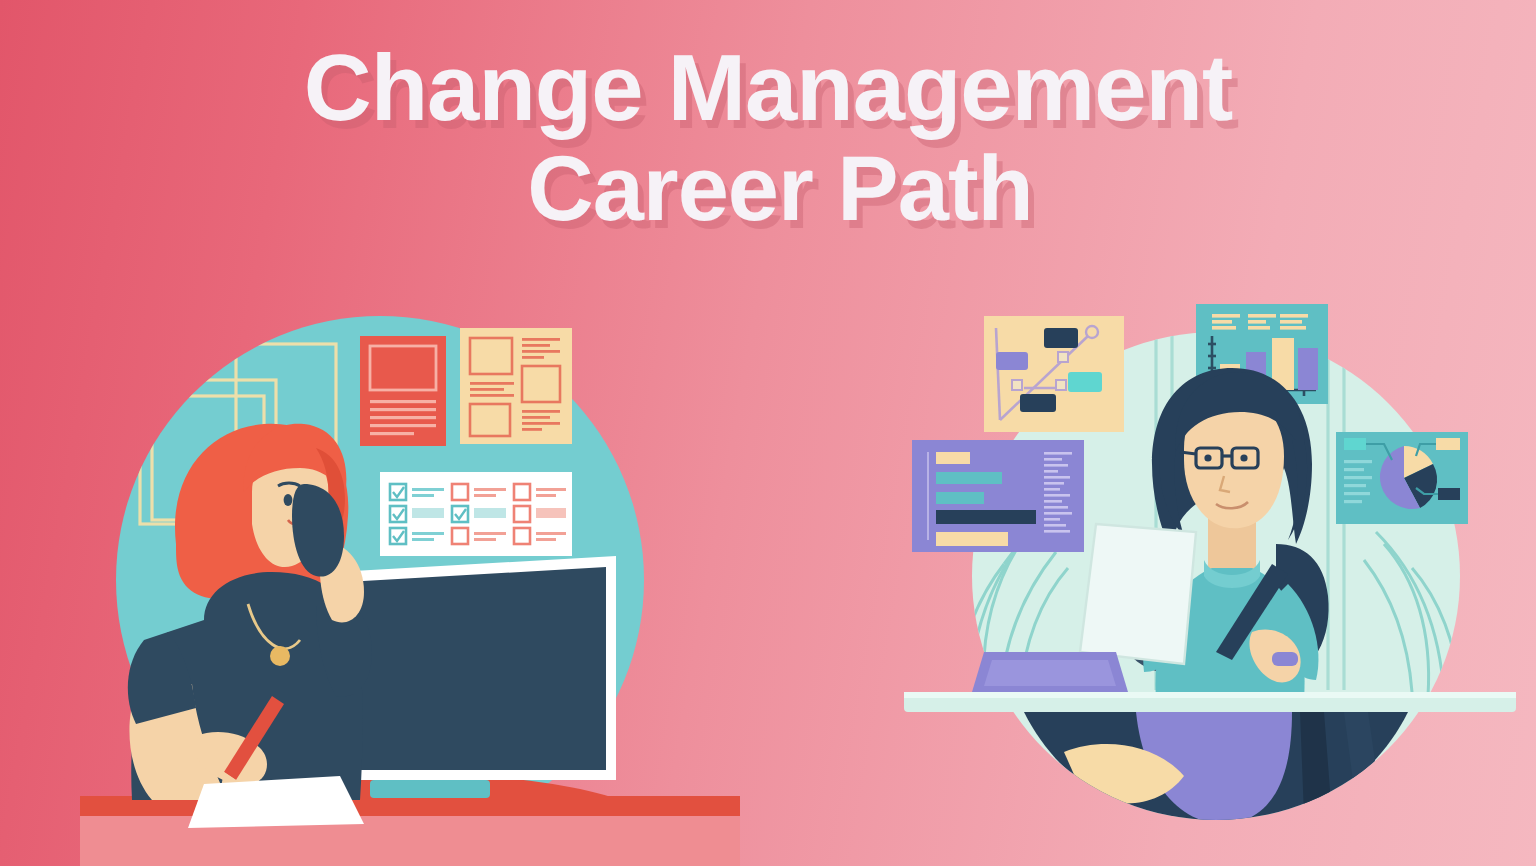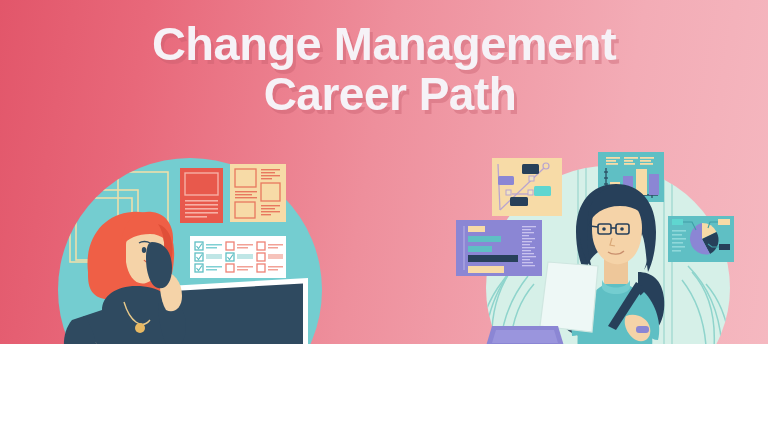--- a/index.html
+++ b/index.html
@@ -1,21 +1,21 @@
 <!DOCTYPE html>
 <html><head>
 <meta charset="utf-8">
 <style>
   html,body{margin:0;padding:0;}
   body{
     width:768px;height:433px;overflow:hidden;
     font-family:"Liberation Sans",sans-serif;
   }
   #banner{
-    position:relative;width:768px;height:344px;overflow:hidden;
+    position:relative;width:768px;height:433px;overflow:hidden;
     background:linear-gradient(100deg,#e2566a 0%,#e8687a 18%,#ee8f9c 48%,#f3acb6 78%,#f5b8c0 100%);
   }
   
   #title-block{
     position:absolute;left:0;top:18px;width:768px;
     text-align:center;z-index:6;
     pointer-events:none;
   }
   .title-line{
     display:block;

